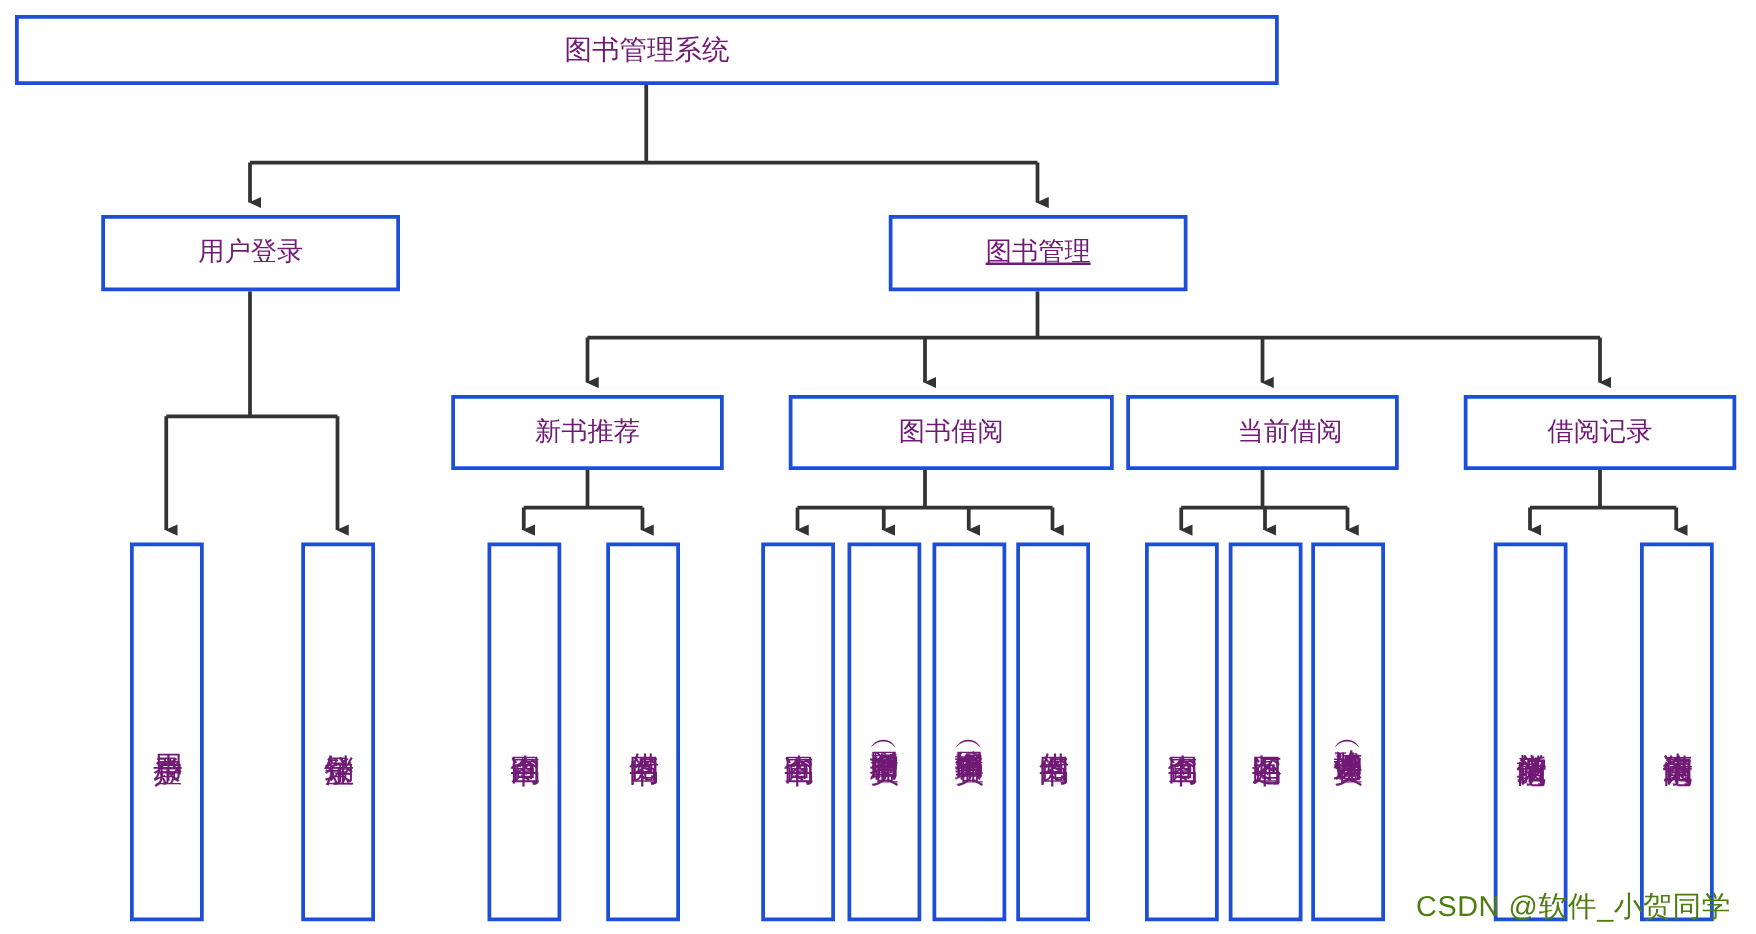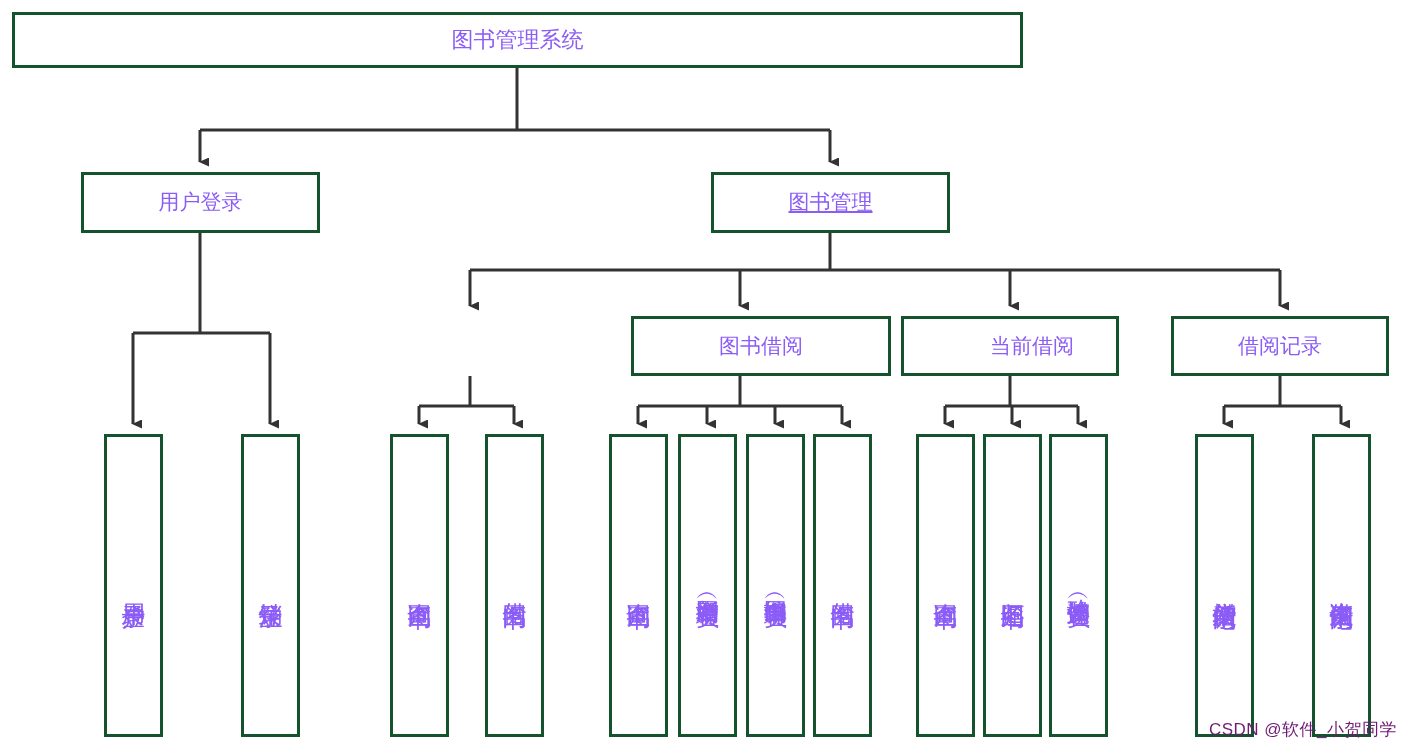--- a/index.html
+++ b/index.html
@@ -20,26 +20,26 @@
   #edges {
     position: absolute;
     left: 0;
     top: 0;
     width: 1405px;
     height: 747px;
   }
   .node {
     position: absolute;
     box-sizing: border-box;
-    border: 3px solid #14532d;
+    border: 3px solid #1d4ed8;
     background: #ffffff;
     display: flex;
     align-items: center;
     justify-content: center;
-    color: #8b5cf6;
+    color: #701a75;
   }
   .node .label {
     display: block;
     text-align: center;
     line-height: 1.15;
     white-space: nowrap;
   }
   .node.horizontal .label {
     font-size: 21px;
   }
@@ -57,24 +57,24 @@
     line-height: 1.08;
     letter-spacing: 1px;
     white-space: normal;
     max-height: 280px;
   }
   .node.vertical.small .label {
     font-size: 23px;
   }
   #watermark {
     position: absolute;
-    right: 8px;
+    right: 20px;
     bottom: 6px;
-    font-size: 17px;
-    color: #701a75;
+    font-size: 23px;
+    color: #4d7c0f;
     letter-spacing: 0.5px;
     white-space: nowrap;
     pointer-events: none;
   }
 </style>
 </head>
 <body>
 
 <div id="canvas">
 
@@ -132,20 +132,23 @@
     <span class="label">图书管理系统</span>
   </div>
 
   <div class="node horizontal" style="left:81px; top:172px; width:239px; height:61px;">
     <span class="label">用户登录</span>
   </div>
   <div class="node horizontal" style="left:711px; top:172px; width:239px; height:61px;text-decoration:underline;">
     <span class="label">图书管理</span>
   </div>
 
+  <div class="node horizontal" style="left:361px; top:316px; width:218px; height:60px;">
+    <span class="label">新书推荐</span>
+  </div>
   <div class="node horizontal" style="left:631px; top:316px; width:260px; height:60px;">
     <span class="label">图书借阅</span>
   </div>
   <div class="node horizontal" style="left:901px; top:316px; width:218px; height:60px;padding-left:44px;">
     <span class="label">当前借阅</span>
   </div>
   <div class="node horizontal" style="left:1171px; top:316px; width:218px; height:60px;">
     <span class="label">借阅记录</span>
   </div>
 

